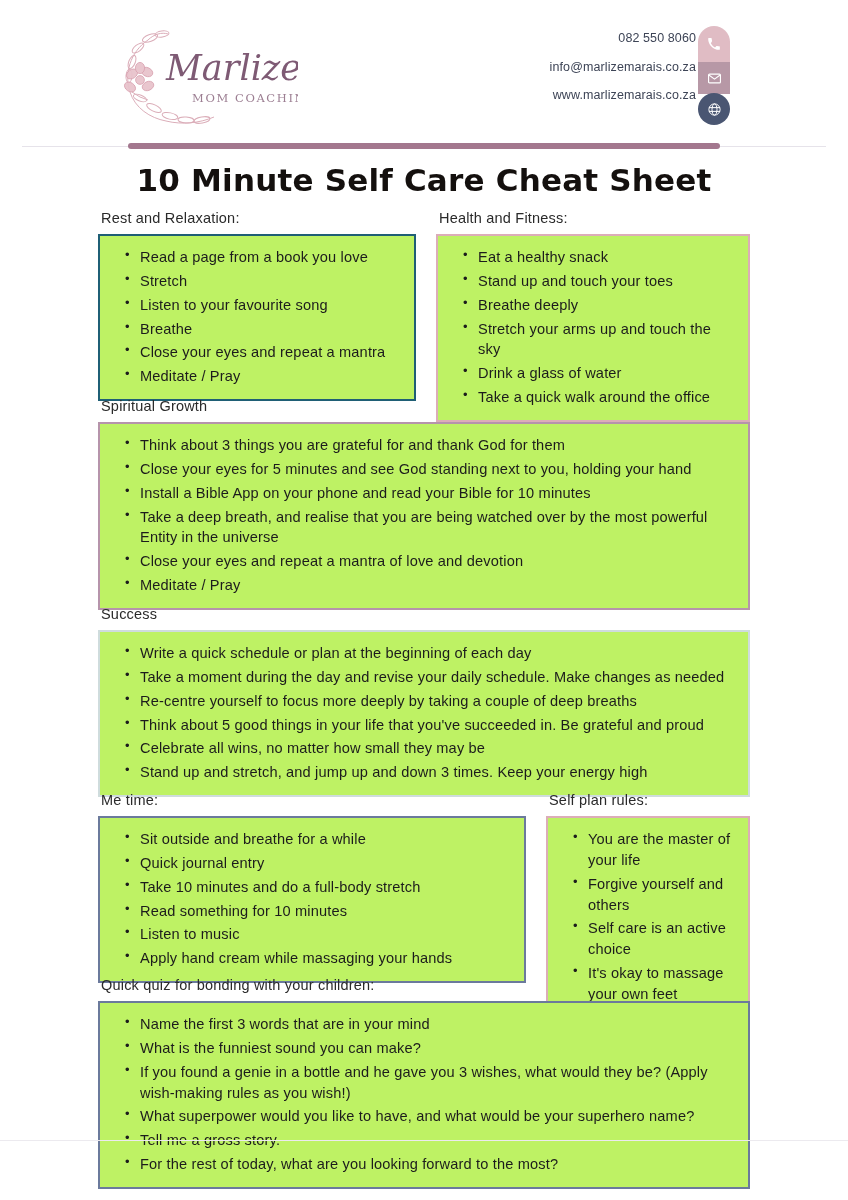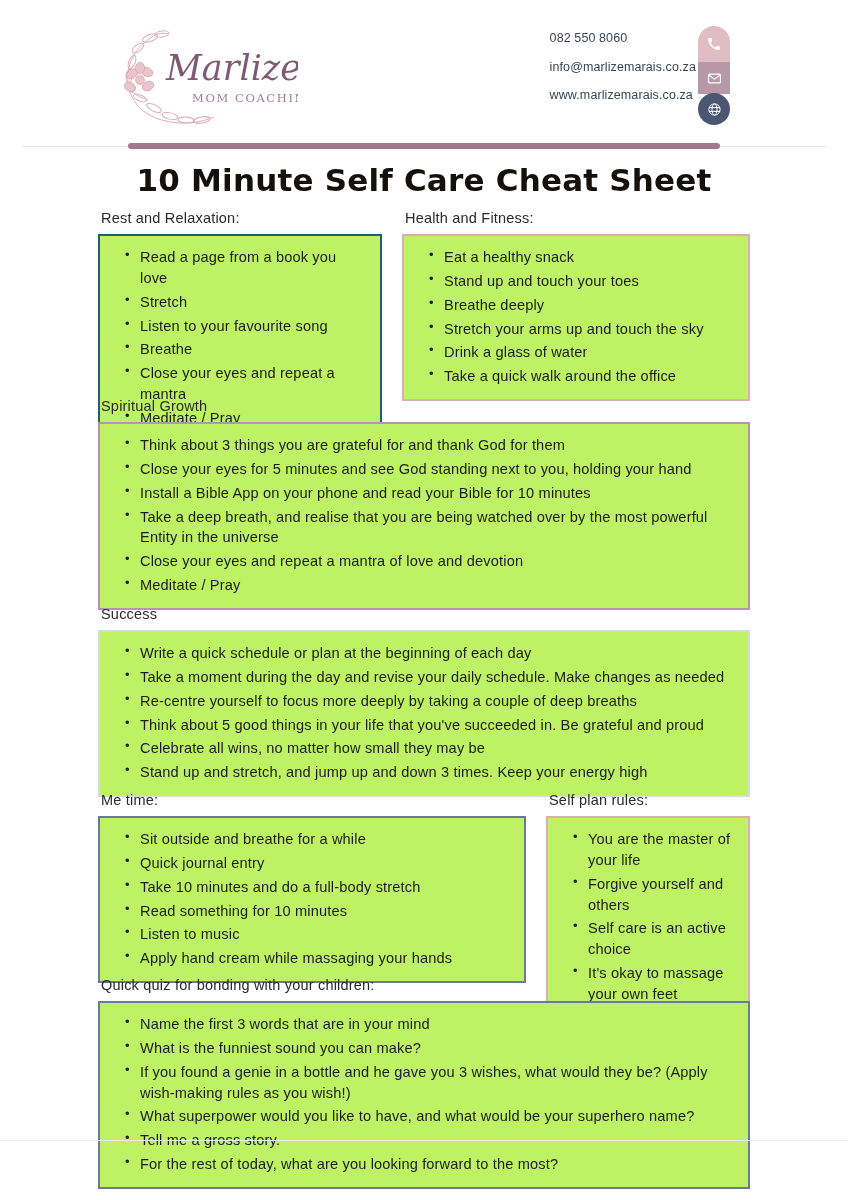--- a/index.html
+++ b/index.html
@@ -26,20 +26,21 @@
     top: 22px;
     width: 190px;
     height: 104px;
   }
   .logo-wrap svg { display: block; }
 
   .contact-block {
     position: absolute;
     right: 152px;
     top: 32px;
+    text-align: right;
     line-height: 1;
   }
   .contact-line {
     font-size: 12.5px;
     color: #3d4456;
     letter-spacing: .1px;
     margin-bottom: 16px;
     white-space: nowrap;
   }
   .contact-line:last-child { margin-bottom: 4px; }
@@ -149,21 +150,21 @@
 
   
   .row2 {
     display: flex;
     padding: 0 98px 0 98px;
     gap: 20px;
   }
   .row1 {
     padding: 0 98px 0 98px;
   }
-  .col-a { width: 284px; flex: none; }
+  .col-a { width: 318px; flex: none; }
   .col-b { flex: 1; }
 
   
   .b-teal   { border-color: #1f5f75; }
   .b-pink   { border-color: #dcadb8; }
   .b-mauve  { border-color: #b694ab; }
   .b-icegrey{ border-color: #cfdcdd; }
   .b-slate  { border-color: #6b7a9c; }
 
   .pos-rest   { position:absolute; top:0px;   left:0; right:0; }

